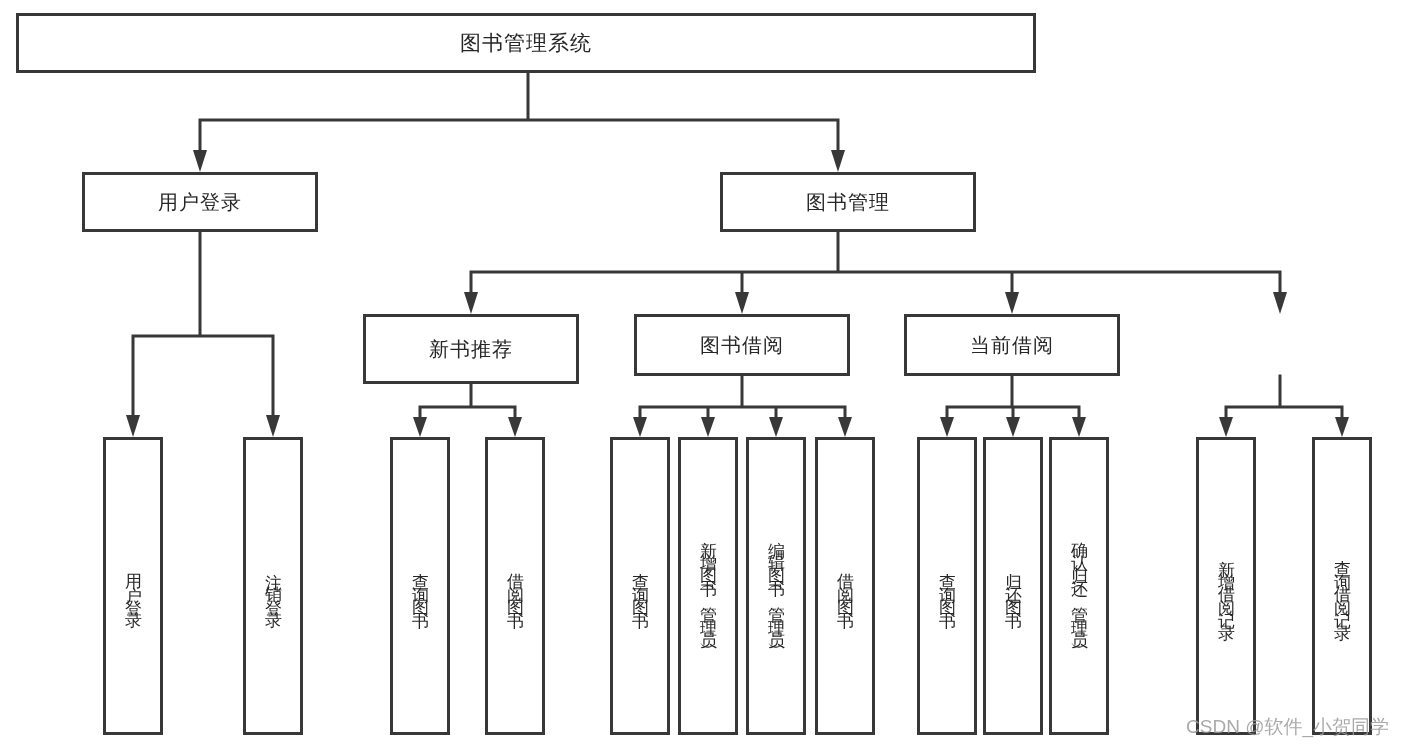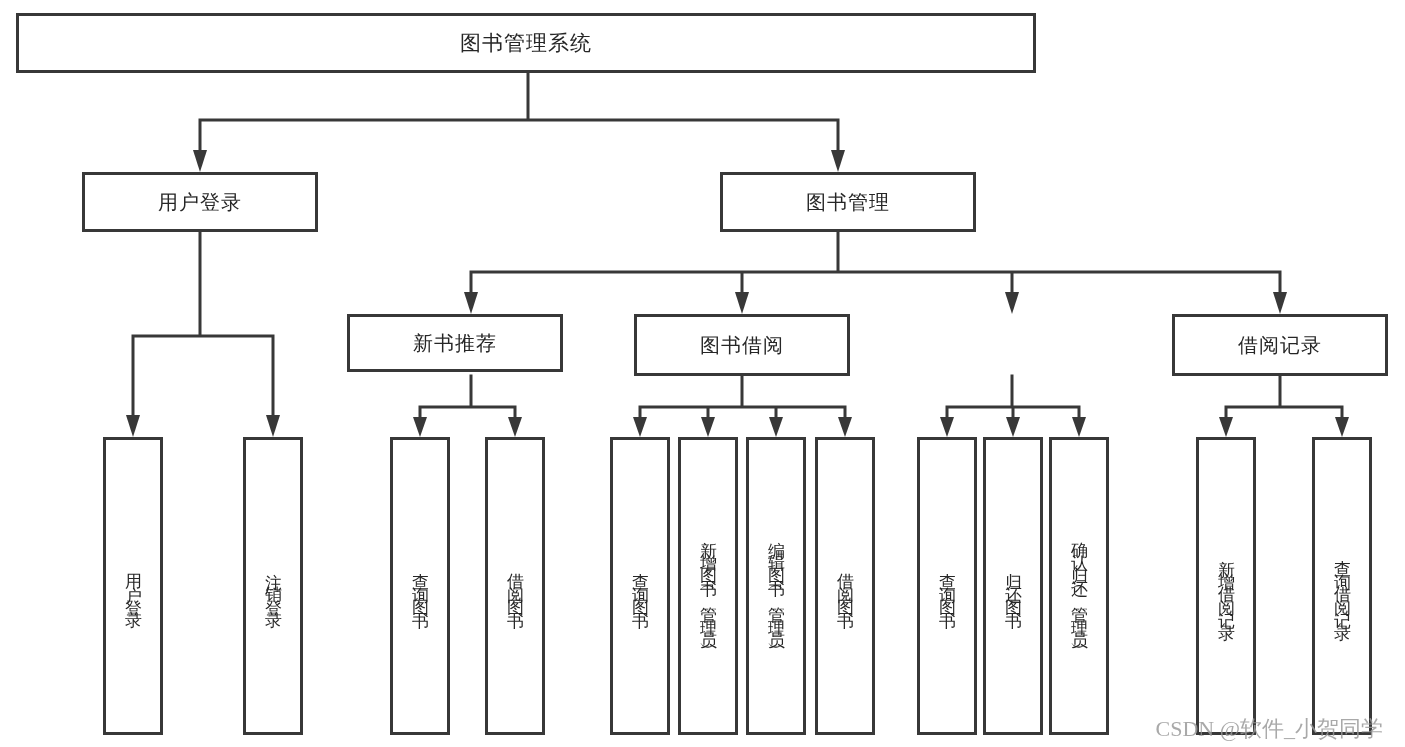--- a/index.html
+++ b/index.html
@@ -33,27 +33,26 @@
   .leaf-box{
     font-size:17px;
     writing-mode:vertical-rl;
     text-orientation:mixed;
     letter-spacing:13px;
     line-height:54px;
     text-align:center;
   }
   .watermark{
     position:absolute;
-    top:714px;right:22px;
-    font-size:22px;
+    top:714px;right:16px;
+    font-size:19px;
     color:var(--watermark);
     opacity:.85;
     z-index:3;
     white-space:nowrap;
-    font-family:Liberation Serif, serif;
   }
 </style>
 </head>
 <body>
 
 <div class="stage">
 
   <svg class="connector" viewBox="0 0 1405 747" xmlns="http://www.w3.org/2000/svg">
 
     <path d="M528 70 V120 M200 120 H838 M200 120 V152 M838 120 V152"></path>
@@ -102,23 +101,23 @@
       <polygon points="1219,417 1233,417 1226,437"></polygon>
       <polygon points="1335,417 1349,417 1342,437"></polygon>
     </g>
   </svg>
 
   <div class="box root-box" style="left:16px;top:13px;width:1020px;height:60px">图书管理系统</div>
 
   <div class="box branch-box" style="left:82px;top:172px;width:236px;height:60px">用户登录</div>
   <div class="box branch-box" style="left:720px;top:172px;width:256px;height:60px">图书管理</div>
 
-  <div class="box branch-box" style="left:347px;top:314px;width:216px;height:58px">新书推荐</div>
+  <div class="box branch-box" style="left:363px;top:314px;width:216px;height:70px">新书推荐</div>
   <div class="box branch-box" style="left:634px;top:314px;width:216px;height:62px">图书借阅</div>
-  <div class="box branch-box" style="left:1172px;top:314px;width:216px;height:62px">借阅记录</div>
+  <div class="box branch-box" style="left:904px;top:314px;width:216px;height:62px">当前借阅</div>
 
   <div class="box leaf-box" style="left:103px;top:437px;width:60px;height:298px">用户登录</div>
   <div class="box leaf-box" style="left:243px;top:437px;width:60px;height:298px">注销登录</div>
 
   <div class="box leaf-box" style="left:390px;top:437px;width:60px;height:298px">查询图书</div>
   <div class="box leaf-box" style="left:485px;top:437px;width:60px;height:298px">借阅图书</div>
 
   <div class="box leaf-box" style="left:610px;top:437px;width:60px;height:298px">查询图书</div>
   <div class="box leaf-box" style="left:678px;top:437px;width:60px;height:298px">新增图书（管理员）</div>
   <div class="box leaf-box" style="left:746px;top:437px;width:60px;height:298px">编辑图书（管理员）</div>

